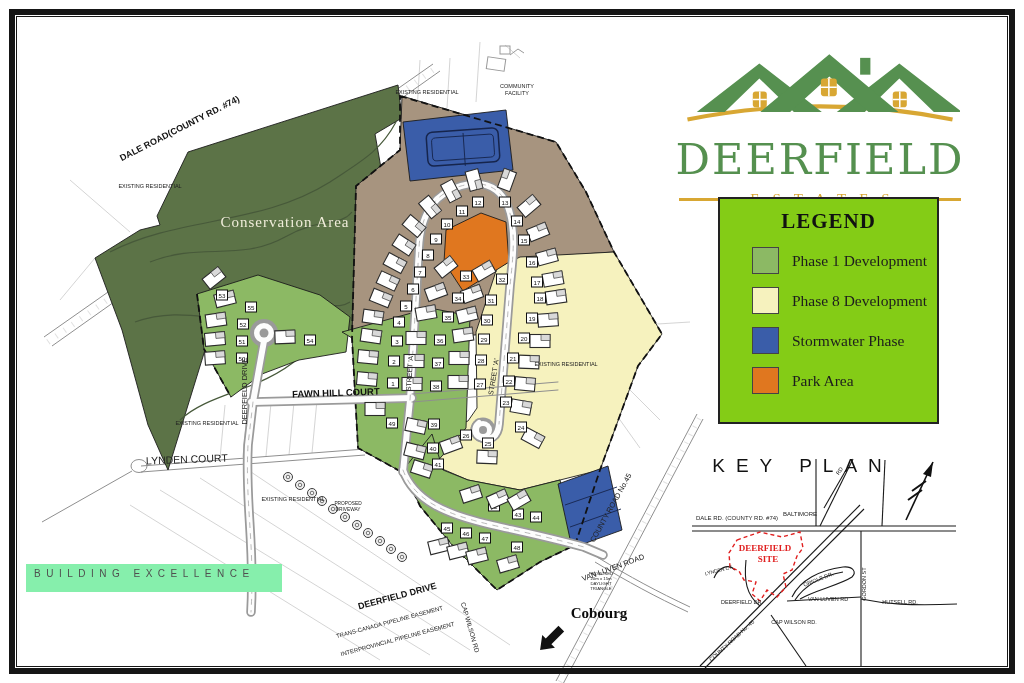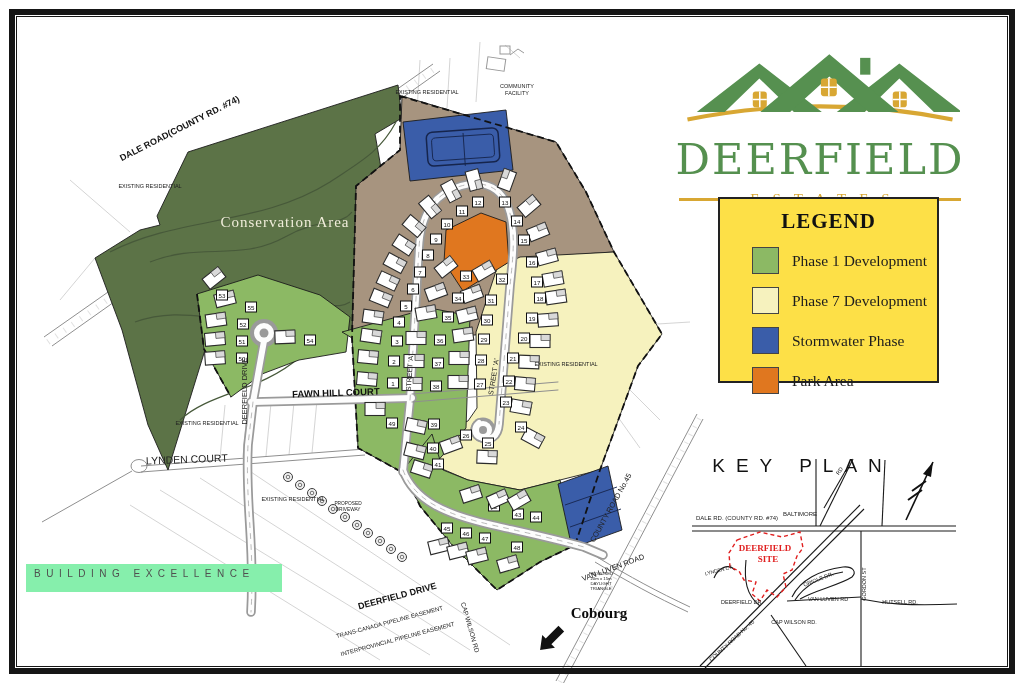--- a/index.html
+++ b/index.html
@@ -28,21 +28,21 @@
   .kp{stroke:#1a1a1a;stroke-width:1.1;fill:none;}
   
   .panel{position:absolute;z-index:10;}
   #logo{left:648px;top:36px;width:344px;text-align:center;}
   #logo-name{font-family:"DejaVu Serif","Liberation Serif",serif;font-size:43px;line-height:1;
              color:#55904F;letter-spacing:2px;margin-top:2px;}
   #logo-tag{display:flex;align-items:center;justify-content:center;gap:12px;margin-top:10px;}
   #logo-tag .bar{width:46px;height:2.5px;background:#D8A733;}
   #logo-tag .word{font-family:"Liberation Serif",serif;font-size:15px;letter-spacing:13px;
                   color:#D8A733;text-indent:13px;}
-  #legend{left:718px;top:197px;width:221px;height:186px;border:2px solid #222;background:#fde047;
+  #legend{left:718px;top:197px;width:221px;height:227px;border:2px solid #222;background:#84cc16;
           box-sizing:border-box;}
   #legend h2{font-family:"Liberation Serif",serif;font-weight:bold;font-size:21px;letter-spacing:1px;
              text-align:center;margin:10px 0 2px 0;color:#111;}
   .lg-row{display:flex;align-items:center;margin:13px 0 0 17px;padding-left:15px;}
   .lg-sw{width:25px;height:25px;border:1px solid #444;margin-right:13px;flex:0 0 auto;}
   .lg-lab{font-family:"Liberation Serif",serif;font-size:15.5px;color:#1d1d1d;}
   #kp-title{left:672px;top:438px;width:250px;text-align:center;font-size:19px;letter-spacing:11px;
             color:#111;text-indent:11px;margin-top:17px;}
   
   #builder{left:26px;top:564px;width:246px;background:#86efac;padding:4px 4px 8px 6px;z-index:12;}
@@ -746,21 +746,21 @@
 
 <div id="legend" class="panel">
   <h2>LEGEND</h2>
   <div id="legend-rows">
         <div class="lg-row">
           <span class="lg-sw" style="background: rgb(140, 185, 100);"></span>
           <span class="lg-lab">Phase 1 Development</span>
         </div>
         <div class="lg-row">
           <span class="lg-sw" style="background: rgb(246, 242, 190);"></span>
-          <span class="lg-lab">Phase 7 Development</span>
+          <span class="lg-lab">Phase 8 Development</span>
         </div>
         <div class="lg-row">
           <span class="lg-sw" style="background: rgb(58, 93, 169);"></span>
           <span class="lg-lab">Stormwater Phase</span>
         </div>
         <div class="lg-row">
           <span class="lg-sw" style="background: rgb(224, 119, 31);"></span>
           <span class="lg-lab">Park Area</span>
         </div>
       </div>

